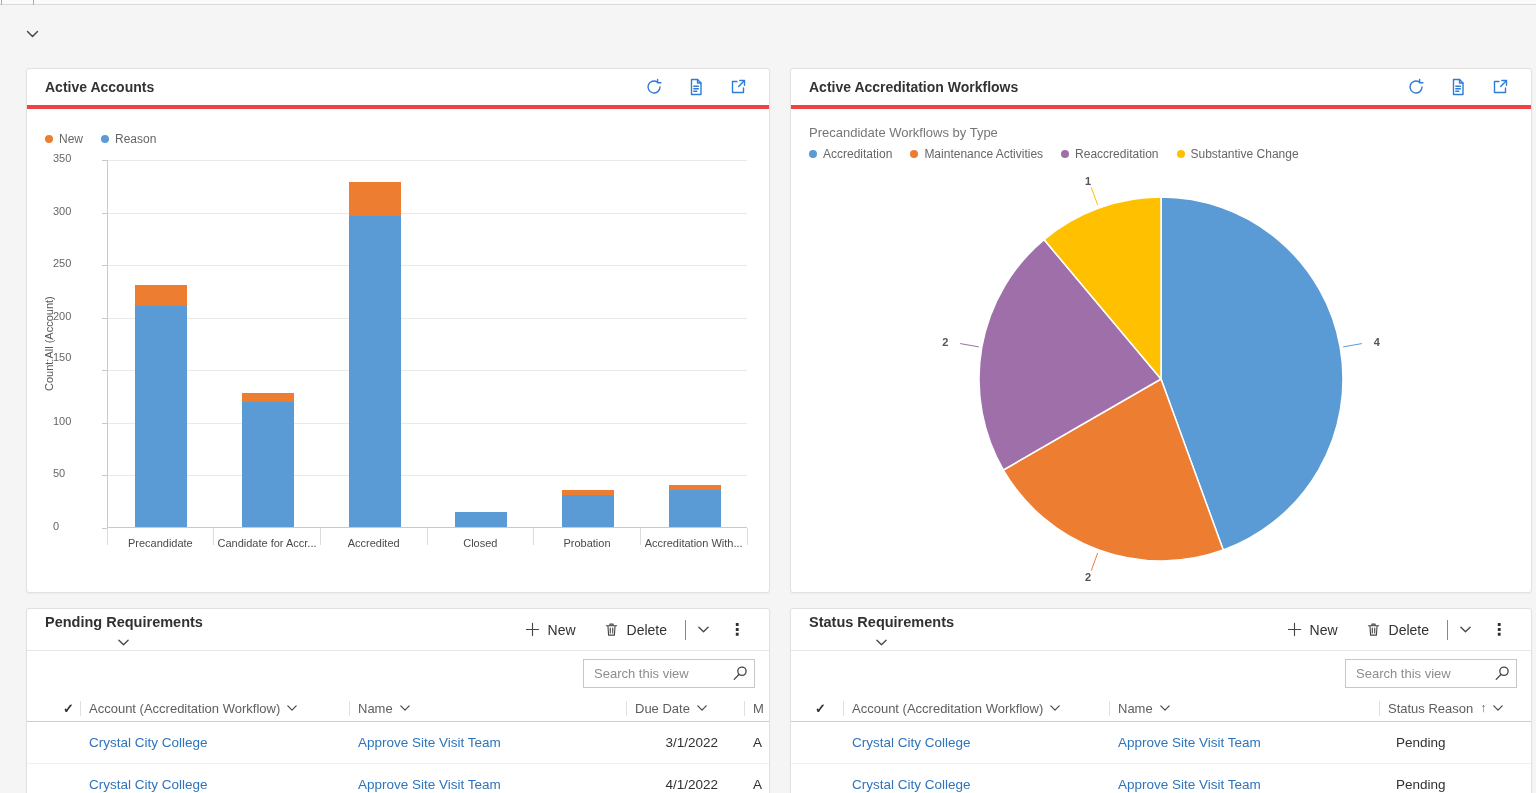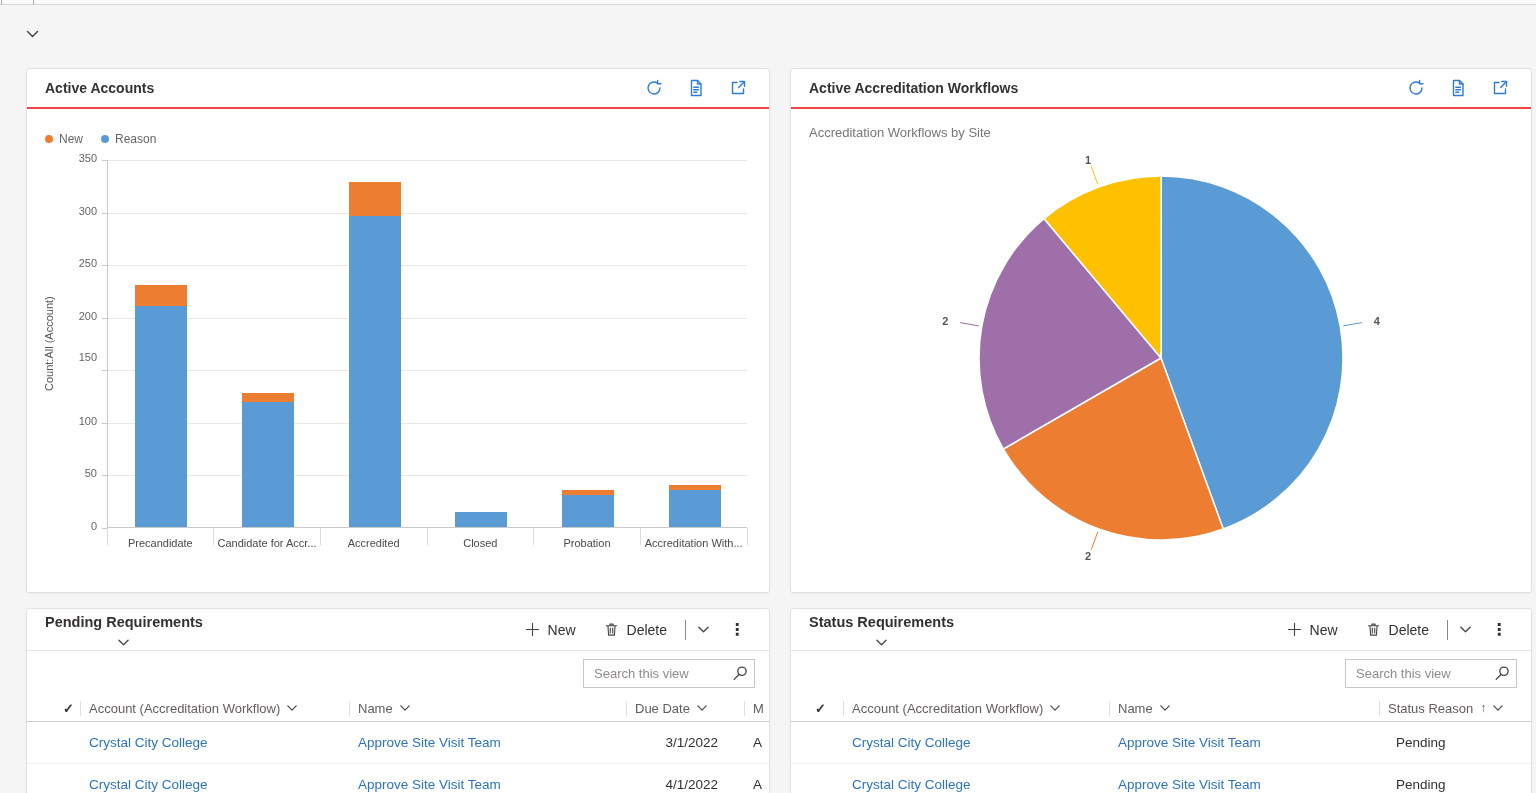--- a/index.html
+++ b/index.html
@@ -22,38 +22,38 @@
 
   
   .dash { position: absolute; left: 26px; top: 68px; display: grid;
           grid-template-columns: 744px 742px; grid-template-rows: 525px 240px;
           column-gap: 20px; row-gap: 15px; }
   .panel { background: #fff; border: 1px solid #e2e1e0; border-radius: 3px;
            box-shadow: 0 1px 2px rgba(0,0,0,.04); overflow: hidden; }
 
   
   .panel-head { height: 40px; display: flex; align-items: center; justify-content: space-between;
-                padding: 0 22px 0 18px; border-bottom: 2px solid #ef4444; }
+                padding: 0 22px 0 18px; border-bottom: 4px solid #ef4444; }
   .panel-title { font-size: 14px; font-weight: 700; color: #333; }
   .panel-actions { display: flex; align-items: center; gap: 24px; }
   .icon-btn { background: none; border: none; cursor: pointer; padding: 0; display: flex; align-items: center; }
   .blue-ic { fill: none; stroke: #2e7cd6; stroke-width: 1.4; stroke-linecap: round; stroke-linejoin: round; }
   .panel-body { padding: 16px 18px 0 18px; }
   .chart-title { font-size: 13px; color: #767676; }
   .legend { display: flex; align-items: center; gap: 18px; margin-top: 7px; font-size: 12px; color: #666; flex-wrap: wrap; }
   .lg-item { display: flex; align-items: center; gap: 6px; }
   .lg-dot { width: 8px; height: 8px; border-radius: 50%; flex: 0 0 8px; }
 
   
   #bar-chart { position: relative; height: 418px; margin-top: 14px; }
   .bc-plot { position: absolute; left: 62px; top: 0; width: 640px; height: 368px;
              border-left: 1px solid #c9c9c9; border-bottom: 1px solid #c9c9c9; }
   .bc-grid { position: absolute; left: 0; right: 0; height: 1px; background: #e9e9e9; }
   .bc-bar  { position: absolute; width: 52px; }
-  .bc-ytick{ position: absolute; left: 8px; width: 44px; text-align: right; font-size: 11px; color: #666; }
+  .bc-ytick{ position: absolute; left: 8px; width: 44px; font-size: 11px; color: #666; }
   .bc-ydash{ position: absolute; left: 57px; width: 5px; height: 1px; background: #c9c9c9; }
   .bc-btick{ position: absolute; top: 368px; width: 1px; height: 17px; background: #dcdcdc; }
   .bc-xlab { position: absolute; top: 377px; text-align: center; font-size: 11px; color: #4a4a4a;
              white-space: nowrap; overflow: hidden; }
   .bc-ylab { position: absolute; left: -2px; top: 0; height: 368px; writing-mode: vertical-lr;
              transform: rotate(180deg); text-align: center; font-size: 11px; color: #555; }
   .bc-xtitle{ position: absolute; left: 62px; width: 640px; top: 398px; text-align: center;
              font-size: 12px; color: #555; }
 
   
@@ -231,21 +231,39 @@
         <button class="icon-btn" title="Expand">
           <svg class="blue-ic" width="18" height="18" viewBox="0 0 18 18">
               <path d="M8 3.5H3.5v11h11V10"></path>
               <path d="M10.8 2.5h4.7v4.7"></path>
               <path d="M15 3.1 9.7 8.4"></path>
             </svg>
         </button>
       </div>
     </div>
     <div class="panel-body">
-      <div class="chart-title">Accreditation Workflows by Site</div>
+      <div class="chart-title">Precandidate Workflows by Type</div>
+      <div class="legend" id="pie-legend">
+          <div class="lg-item">
+            <div class="lg-dot" style="background: rgb(91, 155, 213);"></div>
+            <span>Accreditation</span>
+          </div>
+          <div class="lg-item">
+            <div class="lg-dot" style="background: rgb(237, 125, 49);"></div>
+            <span>Maintenance Activities</span>
+          </div>
+          <div class="lg-item">
+            <div class="lg-dot" style="background: rgb(158, 111, 168);"></div>
+            <span>Reaccreditation</span>
+          </div>
+          <div class="lg-item">
+            <div class="lg-dot" style="background: rgb(255, 192, 0);"></div>
+            <span>Substantive Change</span>
+          </div>
+        </div>
       <div class="pie-wrap" id="pie-wrap">
           <svg width="460" height="412" viewBox="-230 -206 460 412">
             <path d="M0 0 L0 -182 A182 182 0 0 1 62.24766608527174 171.0240569830353 Z" fill="#5B9BD5" stroke="#fff" stroke-width="1.5"></path>
             <line x1="182.1894343072585" y1="-32.124912868382125" x2="200.90078161449043" y2="-35.42422824405381" stroke="#5B9BD5" stroke-width="1"></line>
             <text x="212.7640513916003" y="-32.987061843056175" text-anchor="start" class="pie-lbl">4</text>
             <path d="M0 0 L62.24766608527174 171.0240569830353 A182 182 0 0 1 -157.61662348876777 91.00000000000009 Z" fill="#ED7D31" stroke="#fff" stroke-width="1.5"></path>
             <line x1="-63.273726515248704" y1="173.84313484539305" x2="-69.7721092384364" y2="191.6972946403253" stroke="#ED7D31" stroke-width="1"></line>
             <text x="-72.85029052836742" y="202" text-anchor="middle" class="pie-lbl">2</text>
             <path d="M0 0 L-157.61662348876777 91.00000000000009 A182 182 0 0 1 -116.9873449629502 -139.42008864765396 Z" fill="#9E6FA8" stroke="#fff" stroke-width="1.5"></path>
             <line x1="-182.1894343072585" y1="-32.12491286838205" x2="-200.90078161449046" y2="-35.424228244053715" stroke="#9E6FA8" stroke-width="1"></line>

